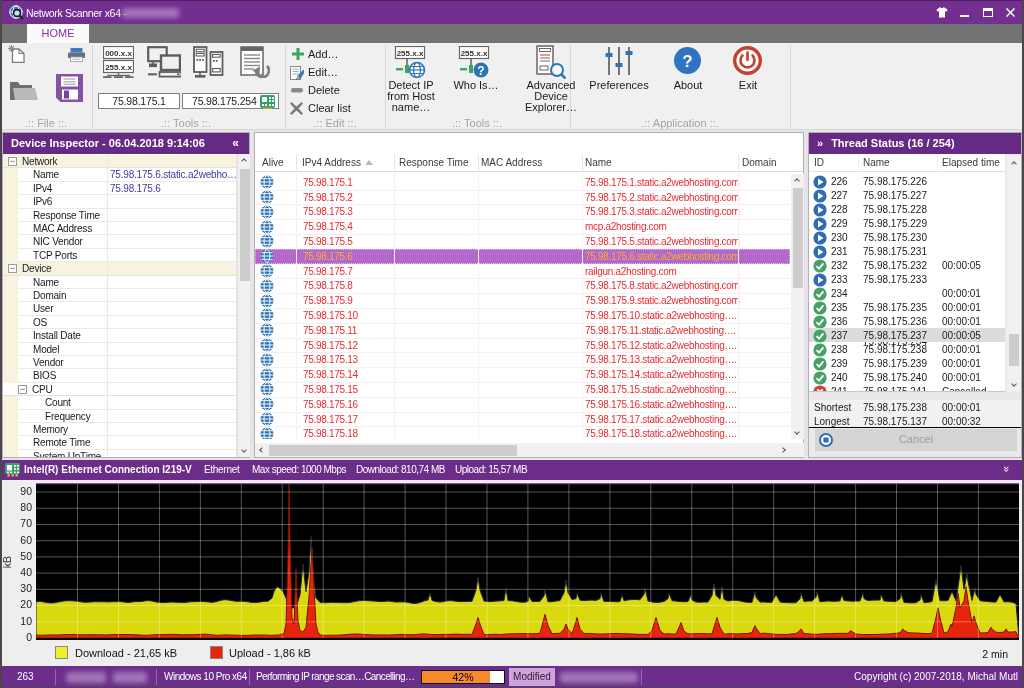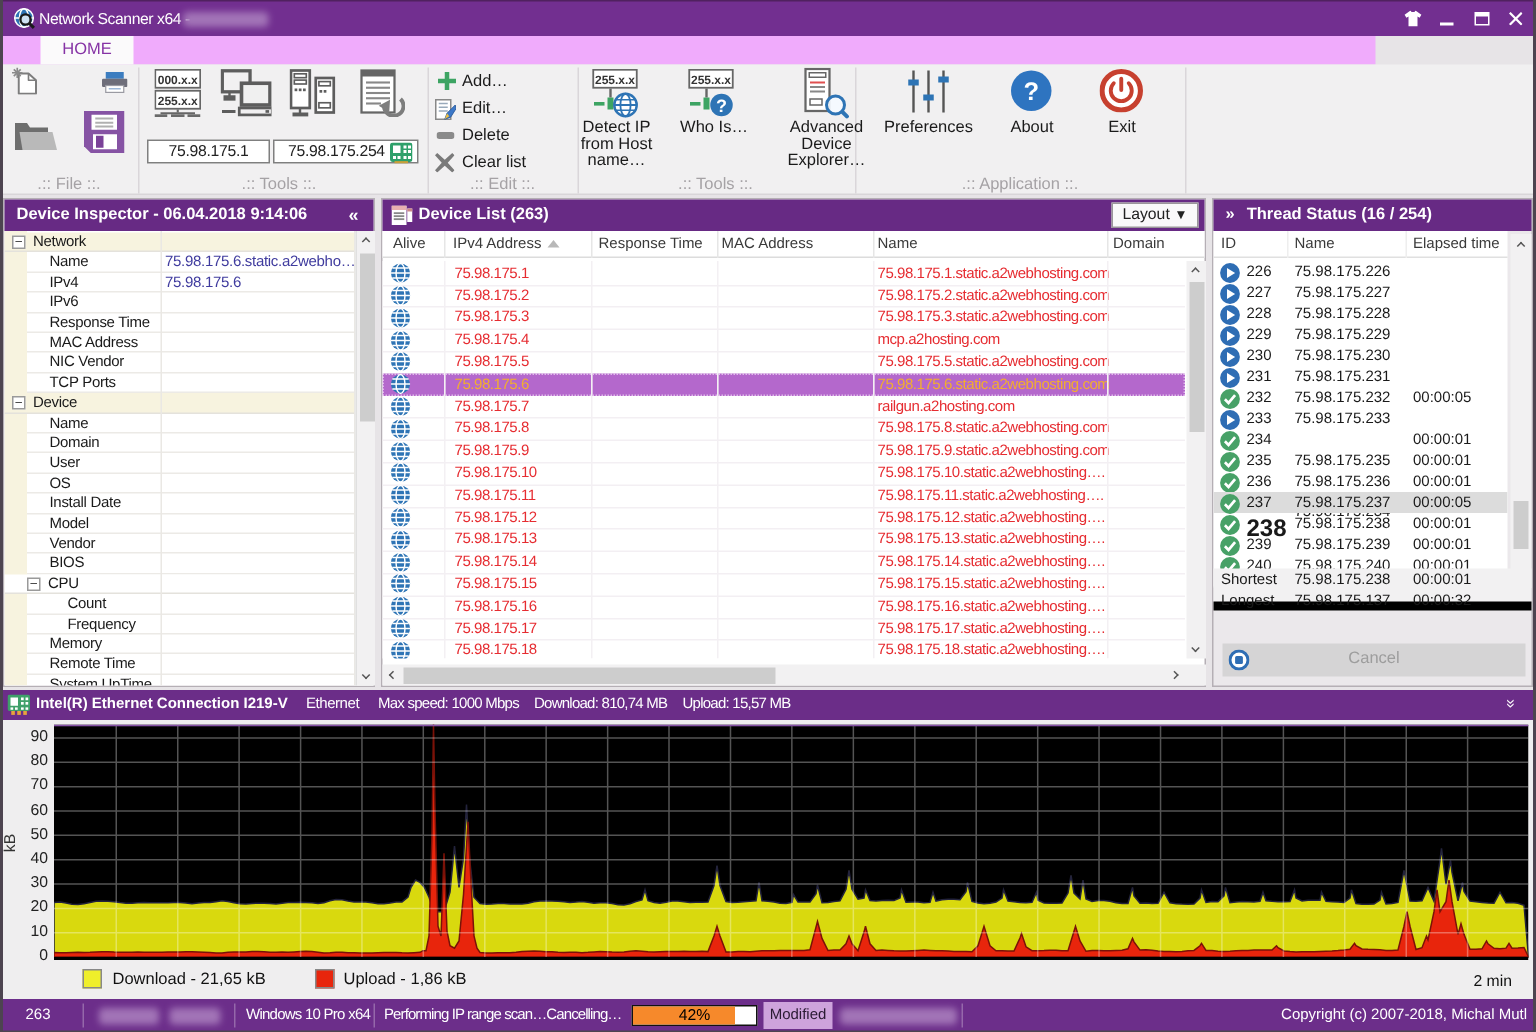--- a/index.html
+++ b/index.html
@@ -1,21 +1,21 @@
 <!DOCTYPE html>
 <html><head><meta charset="utf-8"><style>
 *{margin:0;padding:0;box-sizing:border-box;font-family:"Liberation Sans",sans-serif;}
 body{width:1024px;height:688px;overflow:hidden;}
 #win{position:relative;width:1024px;height:688px;background:#E7E4E7;overflow:hidden;}
 .abs{position:absolute;}
 
 #titlebar{position:absolute;left:0;top:0;width:1024px;height:24px;background:#722F90;border-top:1px solid #50215f;}
 #titletext{position:absolute;left:26px;top:6px;font-size:10.5px;letter-spacing:-0.3px;color:#fff;}
 .blur{position:absolute;background:#A87CBC;filter:blur(2.5px);border-radius:3px;opacity:.9;}
-#tabrow{position:absolute;left:0;top:24px;width:917px;height:19px;background:#f0abfc;}
+#tabrow{position:absolute;left:0;top:24px;width:1024px;height:19px;background:#737373;}
 #hometab{position:absolute;left:27px;top:0px;width:62px;height:19px;background:#FBFAFB;
   font-size:11px;color:#8633a5;text-align:center;line-height:19px;}
 
 #ribbon{position:absolute;left:0;top:43px;width:1024px;height:87px;background:#F1F0F1;border-bottom:1px solid #D9D6D9;}
 .rsep{position:absolute;top:2px;width:1px;height:84px;background:#DAD6DA;}
 .rcap{position:absolute;top:74px;font-size:11px;color:#A5A2A5;text-align:center;white-space:nowrap;}
 .rtxt{position:absolute;font-size:11px;color:#1a1a1a;white-space:nowrap;}
 .rcapt{position:absolute;font-size:11px;color:#1a1a1a;text-align:center;line-height:11px;white-space:nowrap;}
 .input{position:absolute;height:16px;background:#fff;border:1px solid #7f7f7f;font-size:10.5px;letter-spacing:-0.2px;color:#222;text-align:center;line-height:14px;}
 
@@ -298,33 +298,20 @@
 <div style="position:absolute;left:104px;top:0;width:1px;height:303px;background:#EAE8E4;"></div>
 <div style="position:absolute;left:233px;top:0;width:1px;height:303px;background:#EAE8E4;"></div>
 </div>
 <div class="scroll" style="left:234px;top:21px;width:13px;height:303px;border-left:1px solid #E0E0E0;">
 <div class="chev" style="left:4px;top:5px;transform:rotate(-135deg);"></div>
 <div class="chev" style="left:4px;bottom:5px;transform:rotate(45deg);"></div>
 <div class="thumb" style="left:1.5px;top:15px;width:10px;height:112px;"></div>
 </div>
 </div>
 <div class="panel" style="left:254px;top:132px;width:550px;height:326px;">
-<div class="phead">
-<svg style="position:absolute;left:6px;top:4px" width="14" height="13" viewBox="0 0 14 13">
-          <rect x="0" y="0" width="10" height="13" fill="#fff"></rect>
-          <rect x="0" y="0" width="10" height="3" fill="#e8b0b0"></rect>
-          <rect x="1.5" y="4.5" width="7" height="1.2" fill="#888"></rect>
-          <rect x="1.5" y="6.5" width="7" height="1.2" fill="#888"></rect>
-          <rect x="1.5" y="8.5" width="7" height="1.2" fill="#888"></rect>
-          <rect x="10.5" y="2" width="3.5" height="9" fill="#fff"></rect>
-          <rect x="10.5" y="2" width="3.5" height="2" fill="#c88"></rect>
-        </svg>
-<span style="padding-left:24px">Device List (263)</span>
-<div style="position:absolute;right:4px;top:2px;width:58px;height:17px;background:#FAF9FA;border:1px solid #9a969a;color:#222;font-weight:normal;font-size:10.5px;line-height:15px;text-align:center;">Layout <span style="font-size:9px;">▼</span></div>
-</div>
 <div style="position:absolute;left:0;top:21px;width:548px;height:18px;background:#fff;border-bottom:1px solid #DCDCDC;">
 <div class="colhead" style="position:absolute;left:7px;top:3px;">Alive</div>
 <div class="colhead" style="position:absolute;left:47px;top:3px;">IPv4 Address</div>
 <div class="colhead" style="position:absolute;left:144px;top:3px;">Response Time</div>
 <div class="colhead" style="position:absolute;left:226px;top:3px;">MAC Address</div>
 <div class="colhead" style="position:absolute;left:330px;top:3px;">Name</div>
 <div class="colhead" style="position:absolute;left:487px;top:3px;">Domain</div>
 <div style="position:absolute;left:110px;top:6px;width:0;height:0;border-left:4px solid transparent;border-right:4px solid transparent;border-bottom:5px solid #B8B8B8;"></div>
 <div style="position:absolute;left:41px;top:0;width:1px;height:18px;background:#E6E6E6;"></div>
 <div style="position:absolute;left:139px;top:0;width:1px;height:18px;background:#E6E6E6;"></div>
@@ -638,21 +625,21 @@
           <circle cx="7" cy="7" r="6.6" fill="#47A167"></circle>
           <path d="M3.6 7.2 L6 9.6 L10.4 4.4" fill="none" stroke="#fff" stroke-width="1.8"></path>
         </svg>
 <div style="position:absolute;left:22px;top:158.1px;font-size:10px;color:#1a1a1a;">237</div>
 <div style="position:absolute;left:54px;top:158.1px;font-size:10px;color:#1a1a1a;">75.98.175.237</div>
 <div style="position:absolute;left:133px;top:158.1px;font-size:10px;color:#1a1a1a;">00:00:05</div>
 <svg style="position:absolute;left:4px;top:171.1px" width="14" height="14" viewBox="0 0 14 14">
           <circle cx="7" cy="7" r="6.6" fill="#47A167"></circle>
           <path d="M3.6 7.2 L6 9.6 L10.4 4.4" fill="none" stroke="#fff" stroke-width="1.8"></path>
         </svg>
-<div style="position:absolute;left:22px;top:172.1px;font-size:16px;color:#1a1a1a;font-weight:bold;">238</div>
+<div style="position:absolute;left:22px;top:172.1px;font-size:10px;color:#1a1a1a;">238</div>
 <div style="position:absolute;left:54px;top:172.1px;font-size:10px;color:#1a1a1a;">75.98.175.238</div>
 <div style="position:absolute;left:133px;top:172.1px;font-size:10px;color:#1a1a1a;">00:00:01</div>
 <svg style="position:absolute;left:4px;top:185.2px" width="14" height="14" viewBox="0 0 14 14">
           <circle cx="7" cy="7" r="6.6" fill="#47A167"></circle>
           <path d="M3.6 7.2 L6 9.6 L10.4 4.4" fill="none" stroke="#fff" stroke-width="1.8"></path>
         </svg>
 <div style="position:absolute;left:22px;top:186.2px;font-size:10px;color:#1a1a1a;">239</div>
 <div style="position:absolute;left:54px;top:186.2px;font-size:10px;color:#1a1a1a;">75.98.175.239</div>
 <div style="position:absolute;left:133px;top:186.2px;font-size:10px;color:#1a1a1a;">00:00:01</div>
 <svg style="position:absolute;left:4px;top:199.2px" width="14" height="14" viewBox="0 0 14 14">
@@ -668,21 +655,21 @@
         </svg>
 <div style="position:absolute;left:22px;top:214.2px;font-size:10px;color:#1a1a1a;">241</div>
 <div style="position:absolute;left:54px;top:214.2px;font-size:10px;color:#1a1a1a;">75.98.175.241</div>
 <div style="position:absolute;left:133px;top:214.2px;font-size:10px;color:#1a1a1a;">Cancelled</div>
 </div>
 <div class="scroll" style="left:198px;top:23px;width:14px;height:236px;">
 <div class="chev" style="left:5px;top:6px;transform:rotate(-135deg);"></div>
 <div class="chev" style="left:5px;bottom:6px;transform:rotate(45deg);"></div>
 <div class="thumb" style="left:2px;top:178px;width:10px;height:32px;"></div>
 </div>
-<div style="position:absolute;left:0;top:246px;width:212px;height:28px;background:#F2F1F2;border-bottom:6px solid #000000;">
+<div style="position:absolute;left:0;top:267px;width:212px;height:28px;background:#F2F1F2;border-bottom:1px solid #000000;">
 <div style="position:absolute;left:5px;top:2px;font-size:10px;color:#1a1a1a;">Shortest</div>
 <div style="position:absolute;left:54px;top:2px;font-size:10px;color:#1a1a1a;">75.98.175.238</div>
 <div style="position:absolute;left:133px;top:2px;font-size:10px;color:#1a1a1a;">00:00:01</div>
 <div style="position:absolute;left:5px;top:16px;font-size:10px;color:#1a1a1a;">Longest</div>
 <div style="position:absolute;left:54px;top:16px;font-size:10px;color:#1a1a1a;">75.98.175.137</div>
 <div style="position:absolute;left:133px;top:16px;font-size:10px;color:#1a1a1a;">00:00:32</div>
 </div>
 <div style="position:absolute;left:6px;top:296px;width:202px;height:22px;background:#D5D4D5;">
 <svg style="position:absolute;left:4px;top:4px" width="14" height="14" viewBox="0 0 14 14">
           <circle cx="7" cy="7" r="6" fill="#fff" stroke="#2E6DB4" stroke-width="2"></circle>

